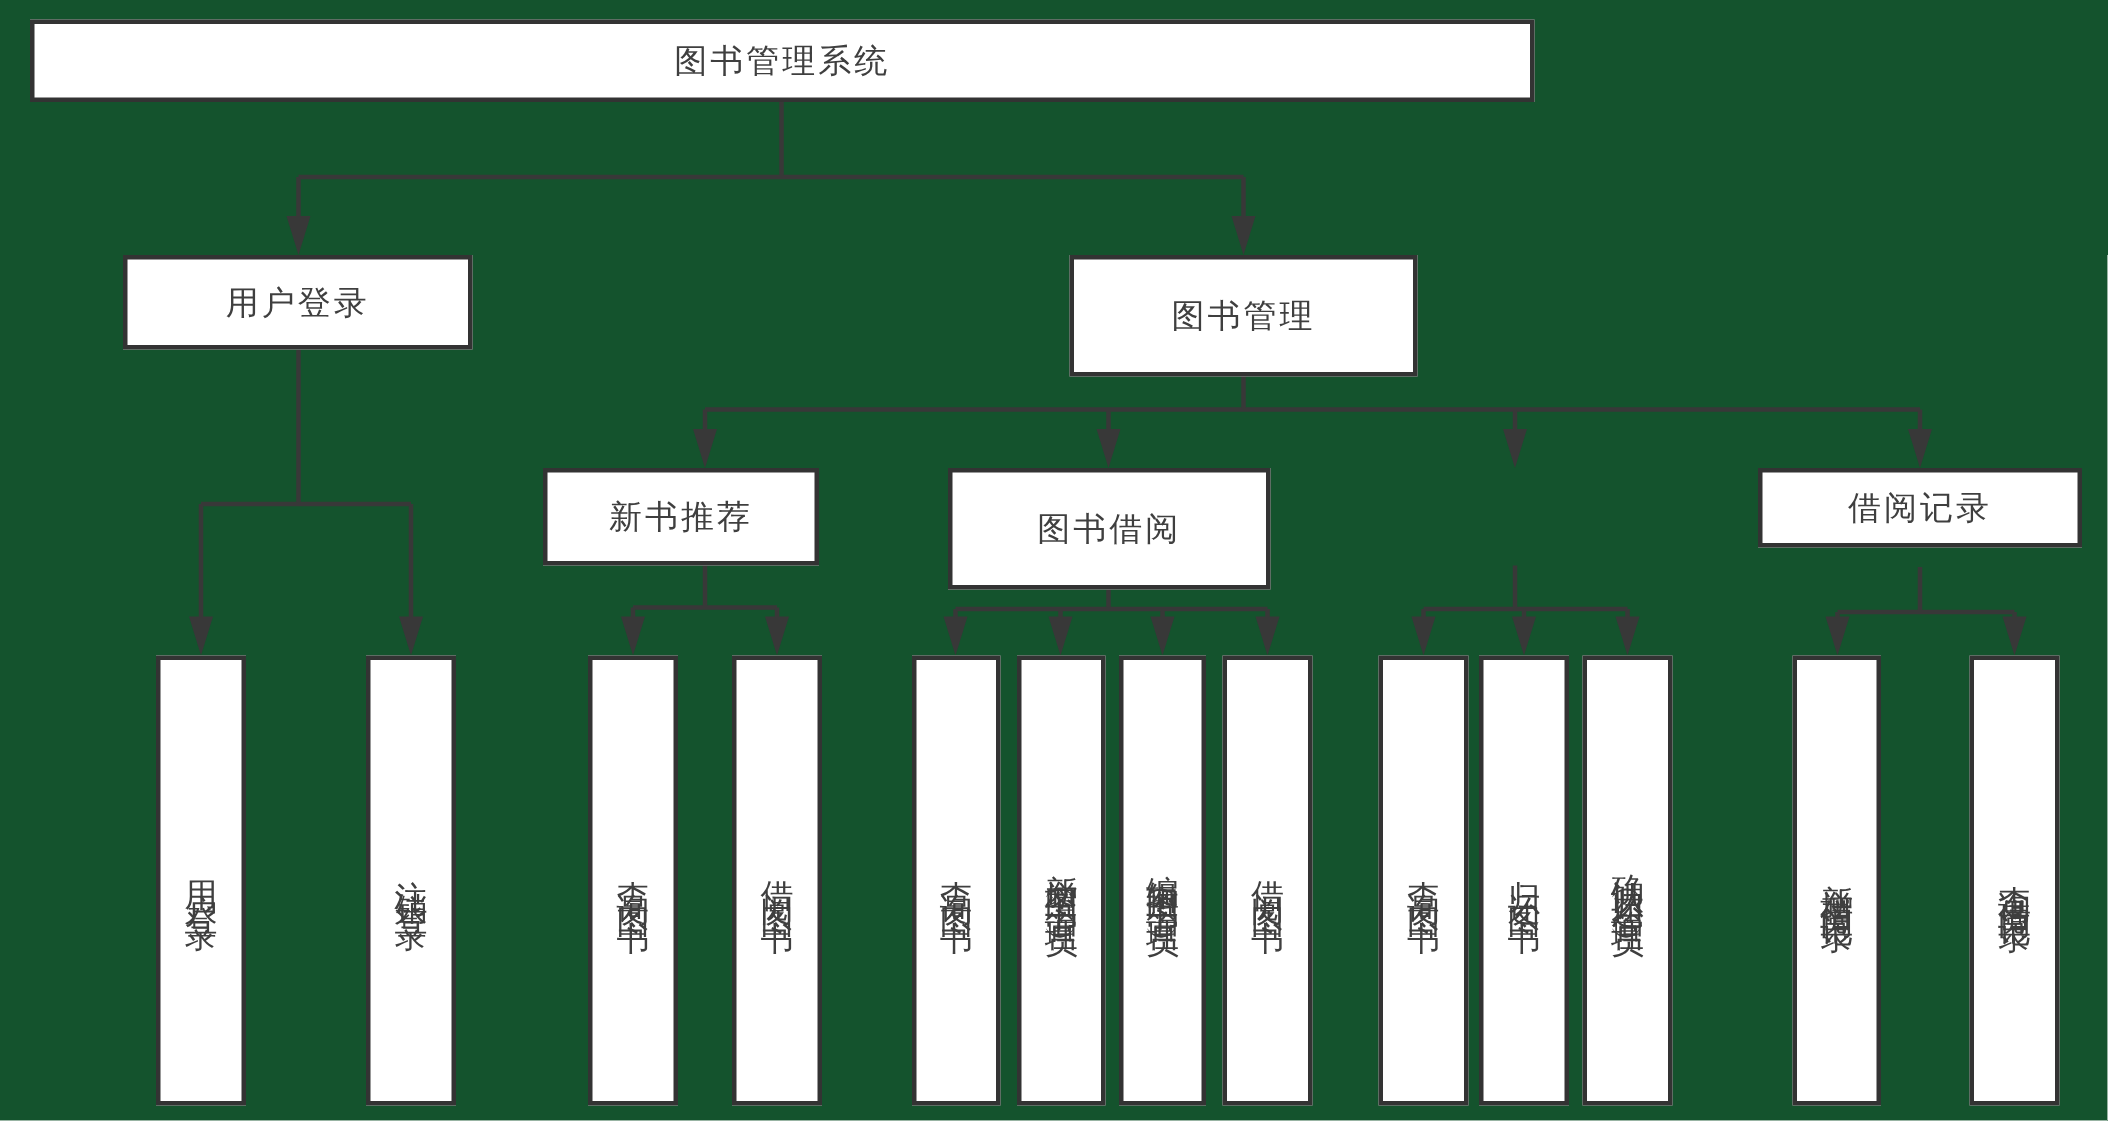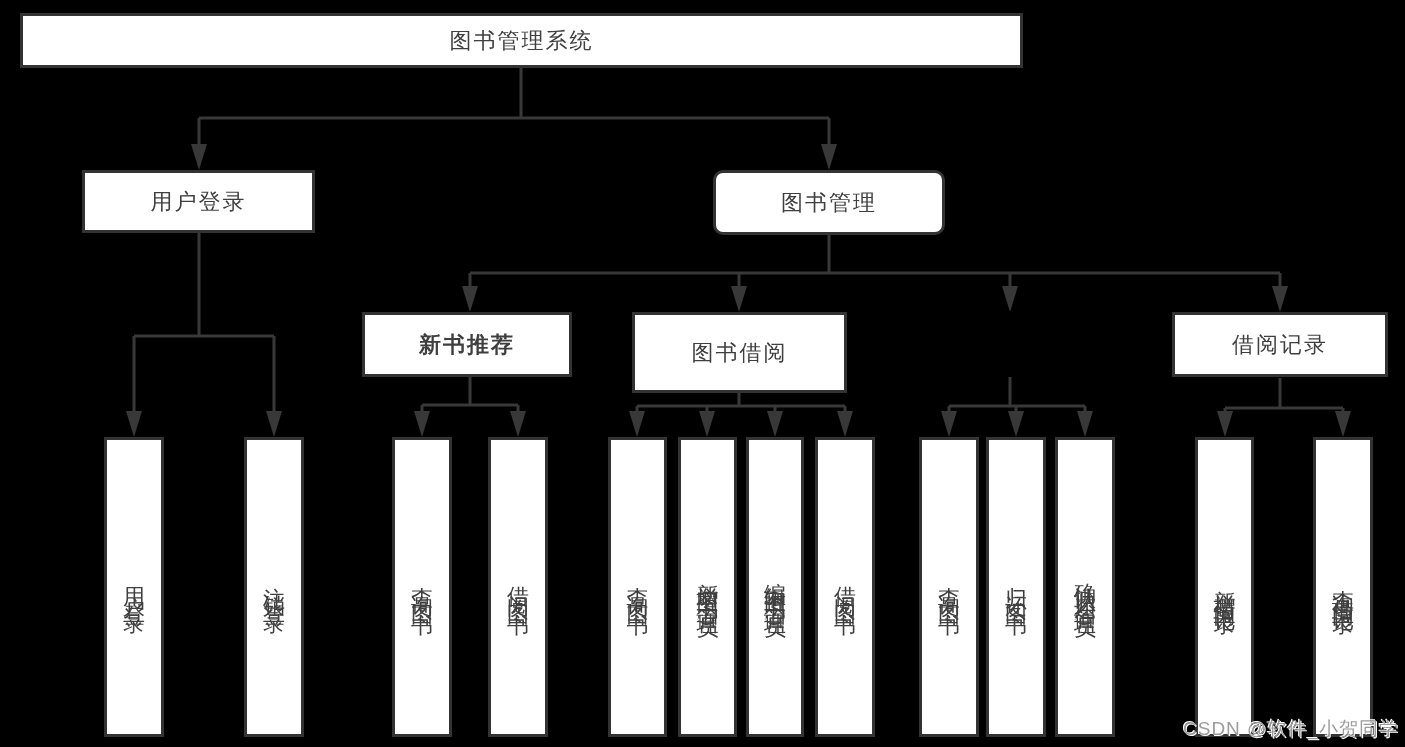--- a/index.html
+++ b/index.html
@@ -1,20 +1,20 @@
 <!DOCTYPE html>
 <html><head>
 <meta charset="utf-8">
 <style>
   html, body { margin: 0; padding: 0; background: #ffffff; }
   .stage {
     position: relative;
     width: 1405px;
     height: 747px;
-    background: #000000;
+    background: #14532d;
     overflow: hidden;
     font-family: "Liberation Sans", "DejaVu Sans", sans-serif;
   }
   .connector-layer {
     position: absolute;
     left: 0; top: 0;
     width: 1405px; height: 747px;
     pointer-events: none;
   }
   .connector-layer path.line {
@@ -104,25 +104,25 @@
       <path class="arrow" d="M1008 411 h16 l-8 26 z"></path>
       <path class="arrow" d="M1077 411 h16 l-8 26 z"></path>
       <path class="arrow" d="M1217 411 h16 l-8 26 z"></path>
       <path class="arrow" d="M1335 411 h16 l-8 26 z"></path>
     </g>
   </svg>
 
   <div class="node hlabel" style="left:20px; top:13px; width:1003px; height:55px;">图书管理系统</div>
 
   <div class="node hlabel" style="left:82px; top:170px; width:233px; height:63px;">用户登录</div>
-  <div class="node hlabel" style="left:713px; top:170px; width:232px; height:65px;border-radius:10px;">图书管理</div>
+  <div class="node hlabel" style="left:713px; top:170px; width:232px; height:81px;">图书管理</div>
 
-  <div class="node hlabel" style="left:362px; top:312px; width:210px; height:65px;font-weight:bold;">新书推荐</div>
+  <div class="node hlabel" style="left:362px; top:312px; width:184px; height:65px;">新书推荐</div>
   <div class="node hlabel" style="left:632px; top:312px; width:215px; height:81px;">图书借阅</div>
-  <div class="node hlabel" style="left:1172px; top:312px; width:216px; height:65px;">借阅记录</div>
+  <div class="node hlabel" style="left:1172px; top:312px; width:216px; height:53px;">借阅记录</div>
 
   <div class="node leaf" style="left:104px; width:60px;">
     <span class="vtext">用户登录</span>
   </div>
   <div class="node leaf" style="left:244px; width:60px;">
     <span class="vtext">注销登录</span>
   </div>
 
   <div class="node leaf" style="left:392px; width:60px;">
     <span class="vtext">查询图书</span>
@@ -154,15 +154,14 @@
     <span class="vtext tight">确认归还（管理员）</span>
   </div>
 
   <div class="node leaf" style="left:1195px; width:59px;">
     <span class="vtext tight">新增借阅记录</span>
   </div>
   <div class="node leaf" style="left:1313px; width:60px;">
     <span class="vtext tight">查询借阅记录</span>
   </div>
 
-  <div class="watermark">CSDN @软件_小贺同学</div>
 
 </div>
 
 </body></html>

